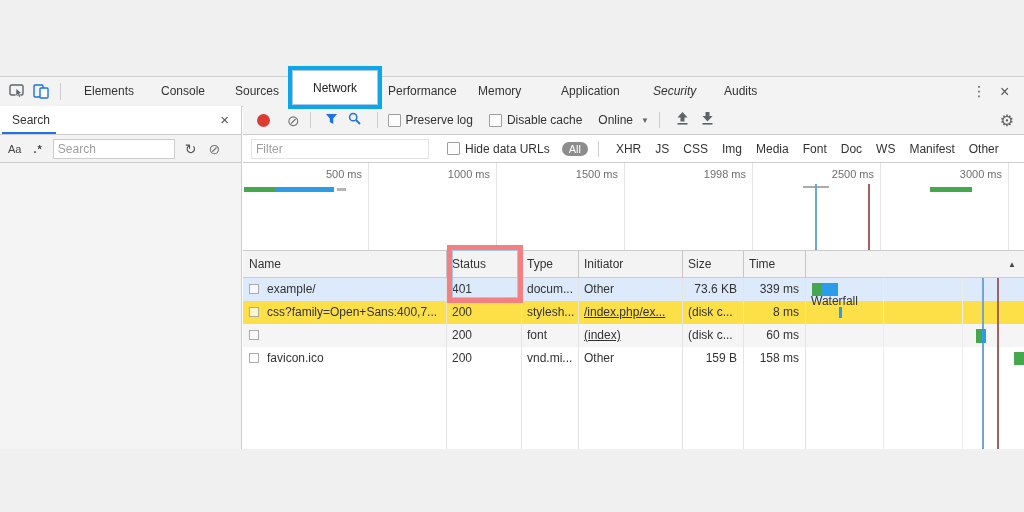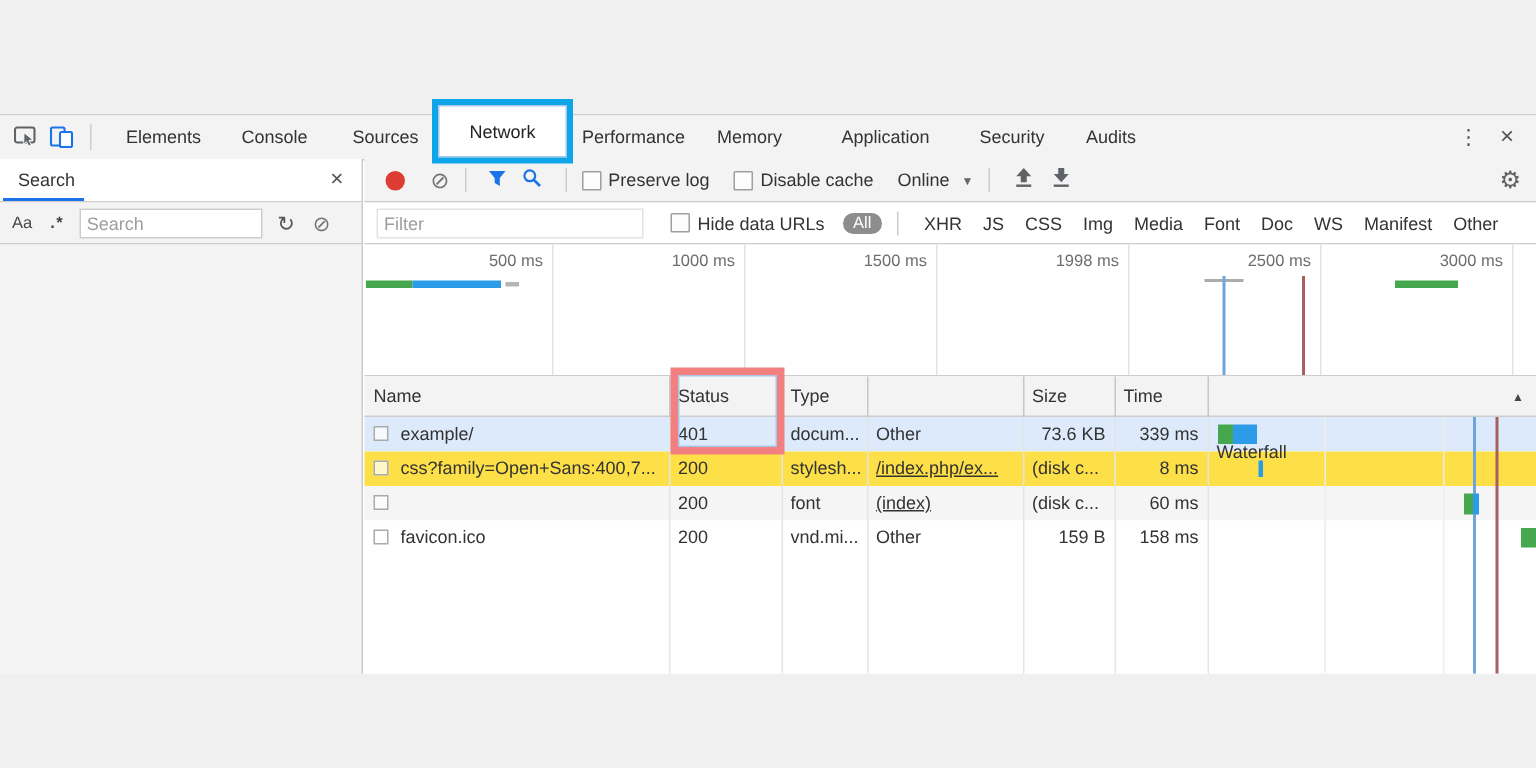--- a/index.html
+++ b/index.html
@@ -6,21 +6,21 @@
   body{width:1024px;height:512px;overflow:hidden;background:#f0f0f1;
        font-family:"Liberation Sans", sans-serif;-webkit-font-smoothing:antialiased;}
   .stage{position:relative;width:1024px;height:512px;background:#f0f0f1;font-size:12px;color:#333;}
   .devtools{position:absolute;left:0;top:76px;width:1024px;height:372px;background:#fff;border-top:1px solid #cfcfcf;}
 
   
   .tabbar{position:absolute;left:0;top:0;width:1024px;height:29px;background:#f3f3f3;border-bottom:1px solid #ccc;}
   .tab{position:absolute;top:0;height:29px;line-height:29px;color:#333;cursor:default;}
   .tab-elements{left:84px;} .tab-console{left:161px;} .tab-sources{left:235px;}
   .tab-performance{left:388px;} .tab-memory{left:478px;} .tab-application{left:561px;}
-  .tab-security{left:653px;} .tab-audits{left:724px;}
+  .tab-security{left:653px;font-style:italic;} .tab-audits{left:724px;}
   .icon-inspect{position:absolute;left:9px;top:7px;}
   .icon-device{position:absolute;left:33px;top:7px;}
   .tb-vdiv{position:absolute;left:60px;top:6px;width:1px;height:17px;background:#ccc;}
   .kebab{position:absolute;left:972px;top:0;height:29px;line-height:29px;font-size:14px;color:#555;}
   .close-main{position:absolute;left:1000px;top:0;height:29px;line-height:29px;font-size:16px;color:#555;}
 
   
   .netbox{position:absolute;left:288px;top:66px;width:94px;height:43px;box-sizing:border-box;
           border:4px solid #0ea5e9;background:#fff;box-shadow:inset 0 0 0 1px #aac6e8;
           display:flex;align-items:center;justify-content:center;color:#222;z-index:6;}
@@ -249,20 +249,21 @@
       <span class="ov-dcl"></span>
       <span class="ov-load"></span>
       <span class="ov-g2"></span>
     </div>
 
     <div class="nettable">
       <div class="thead">
         <span class="th th0">Name</span>
         <span class="th th1">Status</span>
         <span class="th th2">Type</span>
+        <span class="th th3">Initiator</span>
         <span class="th th4">Size</span>
         <span class="th th5">Time</span>
         <span class="th th6">Waterfall</span>
         <span class="hsep" style="left:203px"></span>
         <span class="hsep" style="left:278px"></span>
         <span class="hsep" style="left:335px"></span>
         <span class="hsep" style="left:439px"></span>
         <span class="hsep" style="left:500px"></span>
         <span class="hsep" style="left:562px"></span>
         <span class="sort-tri">▲</span>

